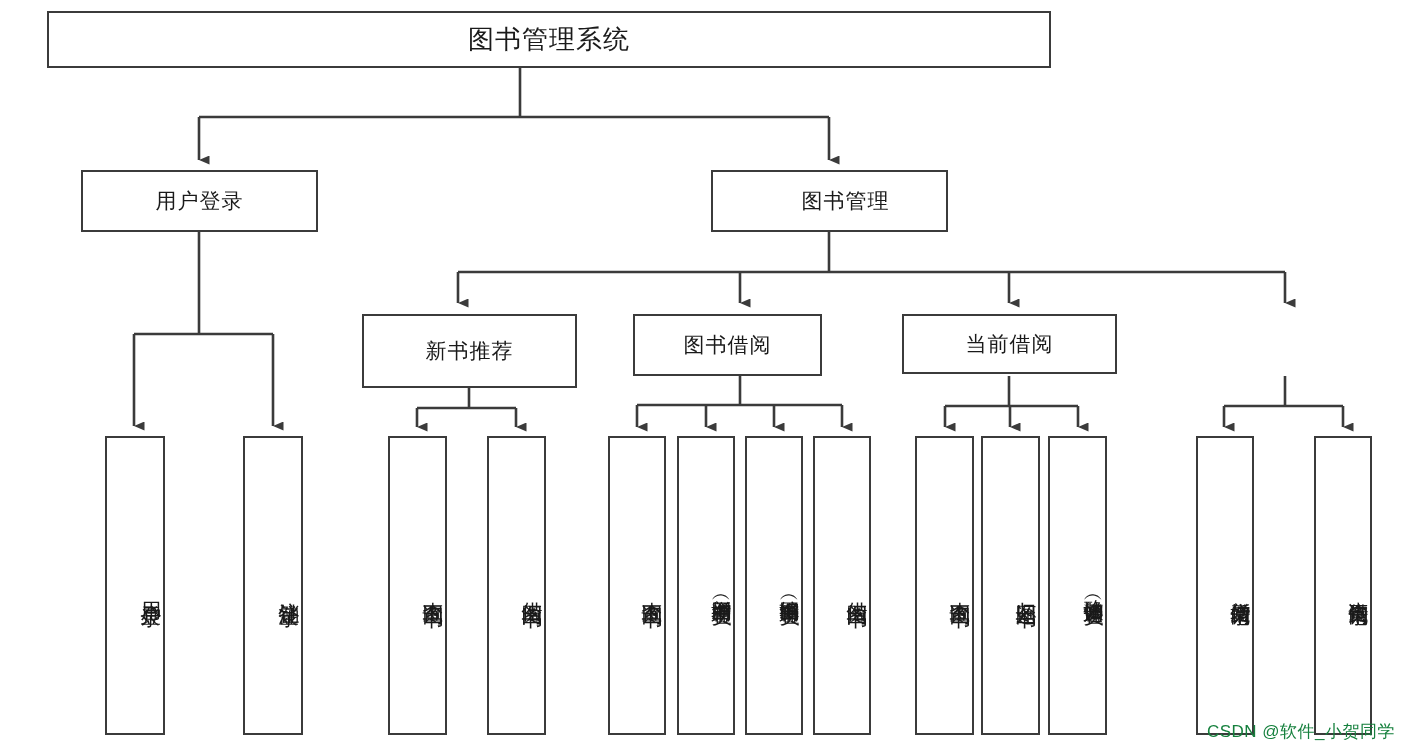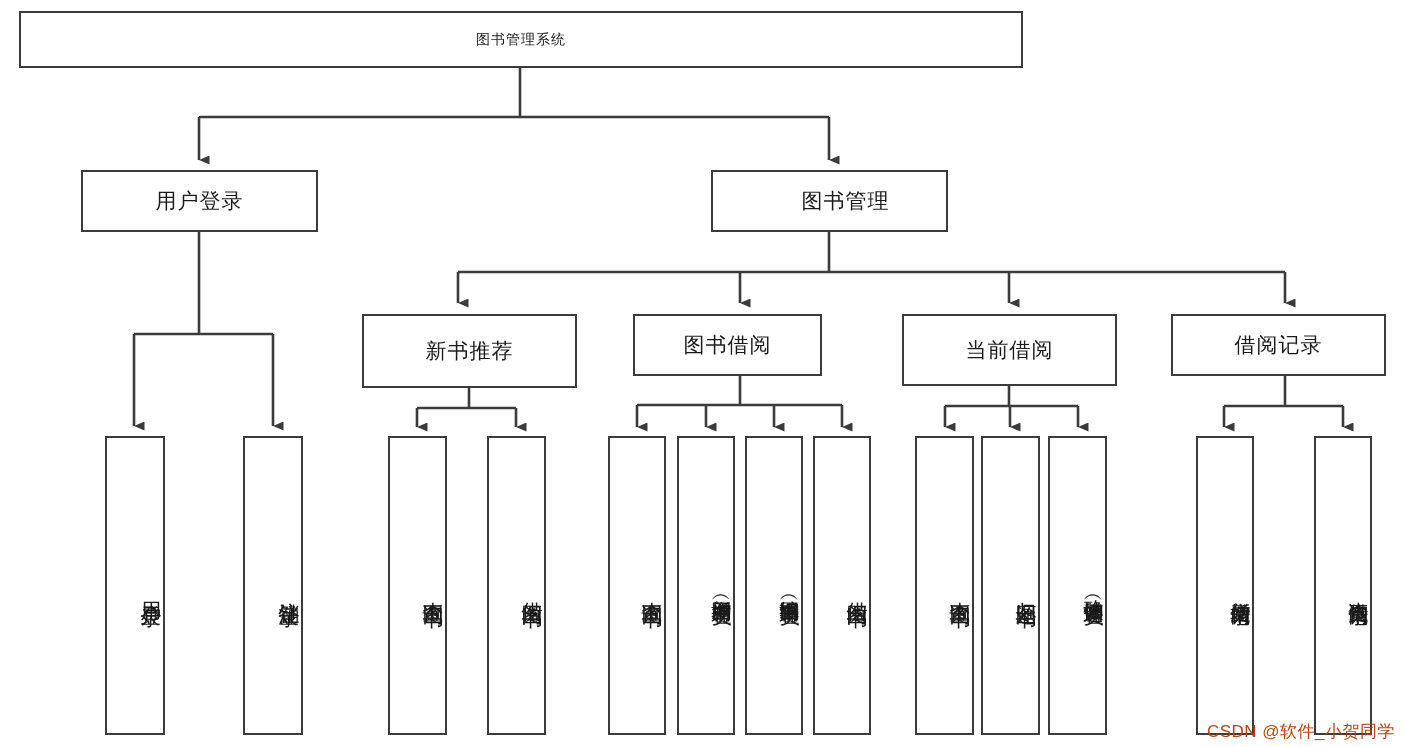--- a/index.html
+++ b/index.html
@@ -34,22 +34,23 @@
     align-items: center;
     justify-content: center;
     color: #1a1a1a;
   }
   .node-h {
     font-size: 21px;
     letter-spacing: 1px;
     white-space: nowrap;
   }
   .node-title {
-    font-size: 14px;
+    font-size: 26px;
     letter-spacing: 1px;
+    margin-left: 28px;
   }
   .node-v {
     font-size: 21px;
     writing-mode: vertical-rl;
     text-orientation: upright;
     line-height: 1.12;
     letter-spacing: 2px;
     align-items: flex-start;
     justify-content: center;
     padding-top: 6px;
@@ -58,21 +59,21 @@
   }
   .node-v.tall {
     font-size: 20px;
     letter-spacing: 1px;
   }
   .watermark {
     position: absolute;
     right: 10px;
     bottom: 4px;
     font-size: 17px;
-    color: #c2410c;
+    color: #15803d;
     letter-spacing: 0.5px;
     white-space: nowrap;
     pointer-events: none;
   }
 </style>
 </head>
 <body>
 
 <div id="diagram-root">
 
@@ -140,27 +141,24 @@
   </div>
 
   <div class="node-box node-h" style="left:362px; top:314px; width:215px; height:74px;">
     <span>新书推荐</span>
   </div>
 
   <div class="node-box node-h" style="left:633px; top:314px; width:189px; height:62px;">
     <span>图书借阅</span>
   </div>
 
-  <div class="node-box node-h" style="left:902px; top:314px; width:215px; height:72px;">
+  <div class="node-box node-h" style="left:902px; top:314px; width:215px; height:60px;">
     <span>当前借阅</span>
   </div>
 
-  <div class="node-box node-h" style="left:1171px; top:314px; width:215px; height:62px;">
-    <span>借阅记录</span>
-  </div>
 
   <div class="node-box node-v" style="left:105px; top:436px; width:60px; height:299px;">
     <span>用户登录</span>
   </div>
 
   <div class="node-box node-v" style="left:243px; top:436px; width:60px; height:299px;">
     <span>注销登录</span>
   </div>
 
   <div class="node-box node-v" style="left:388px; top:436px; width:59px; height:299px;">

